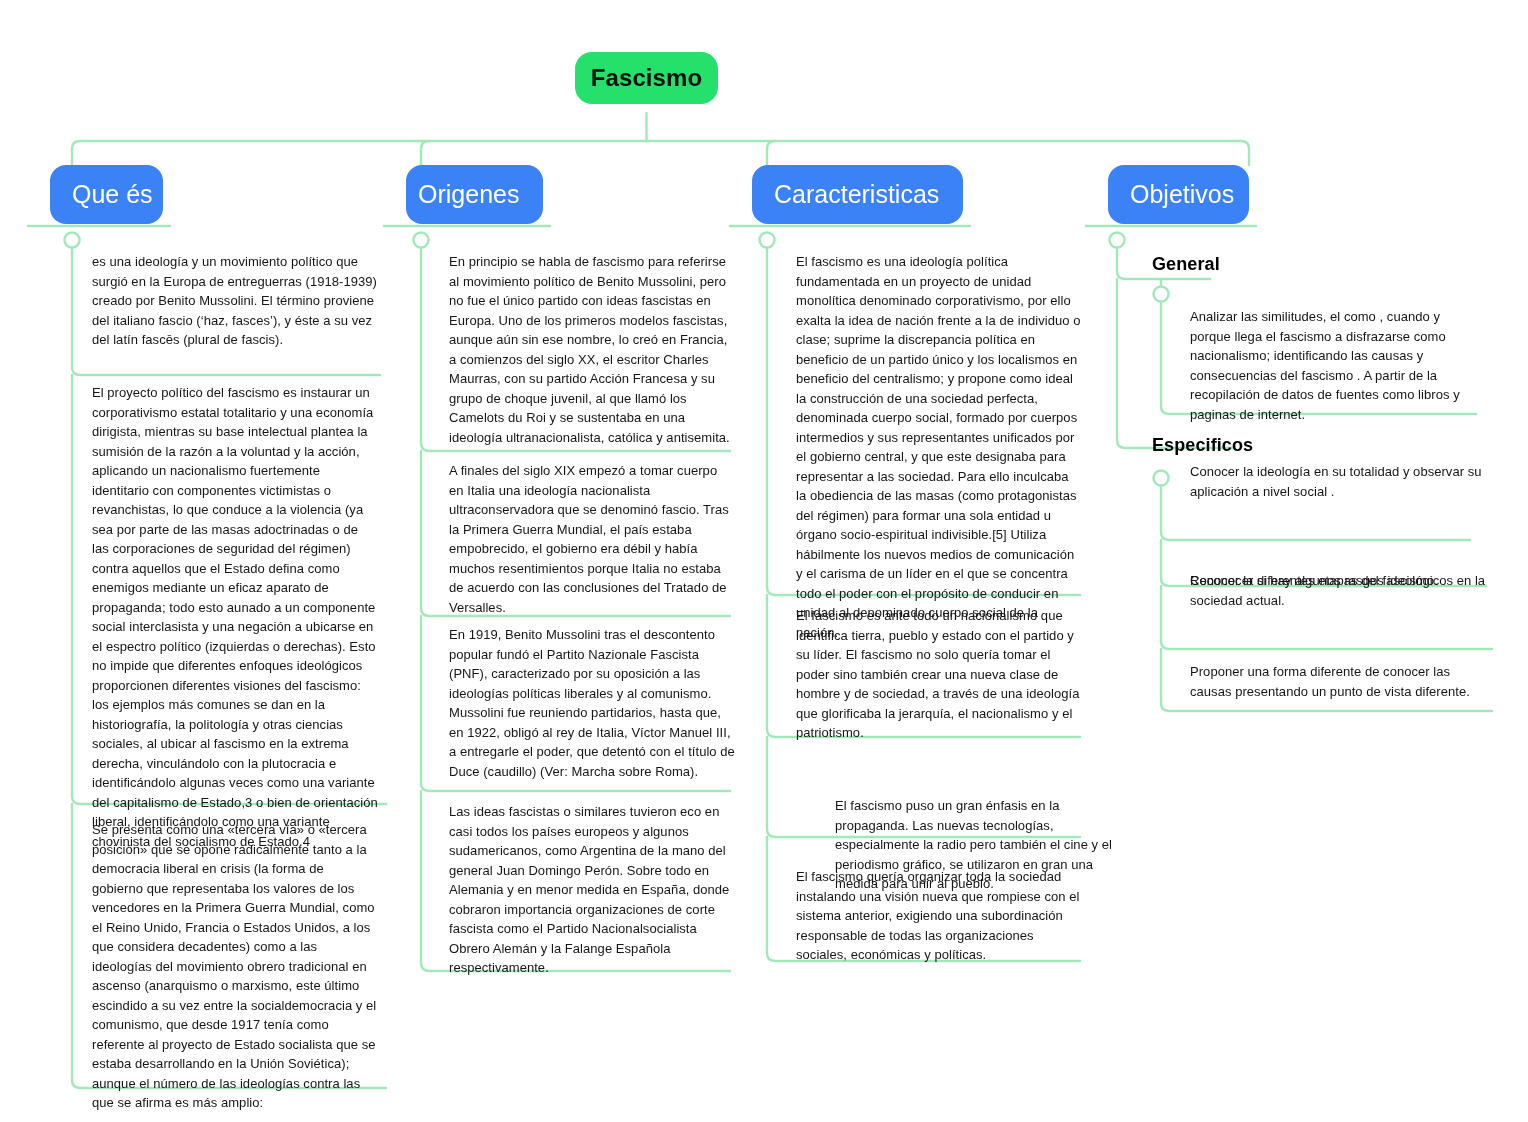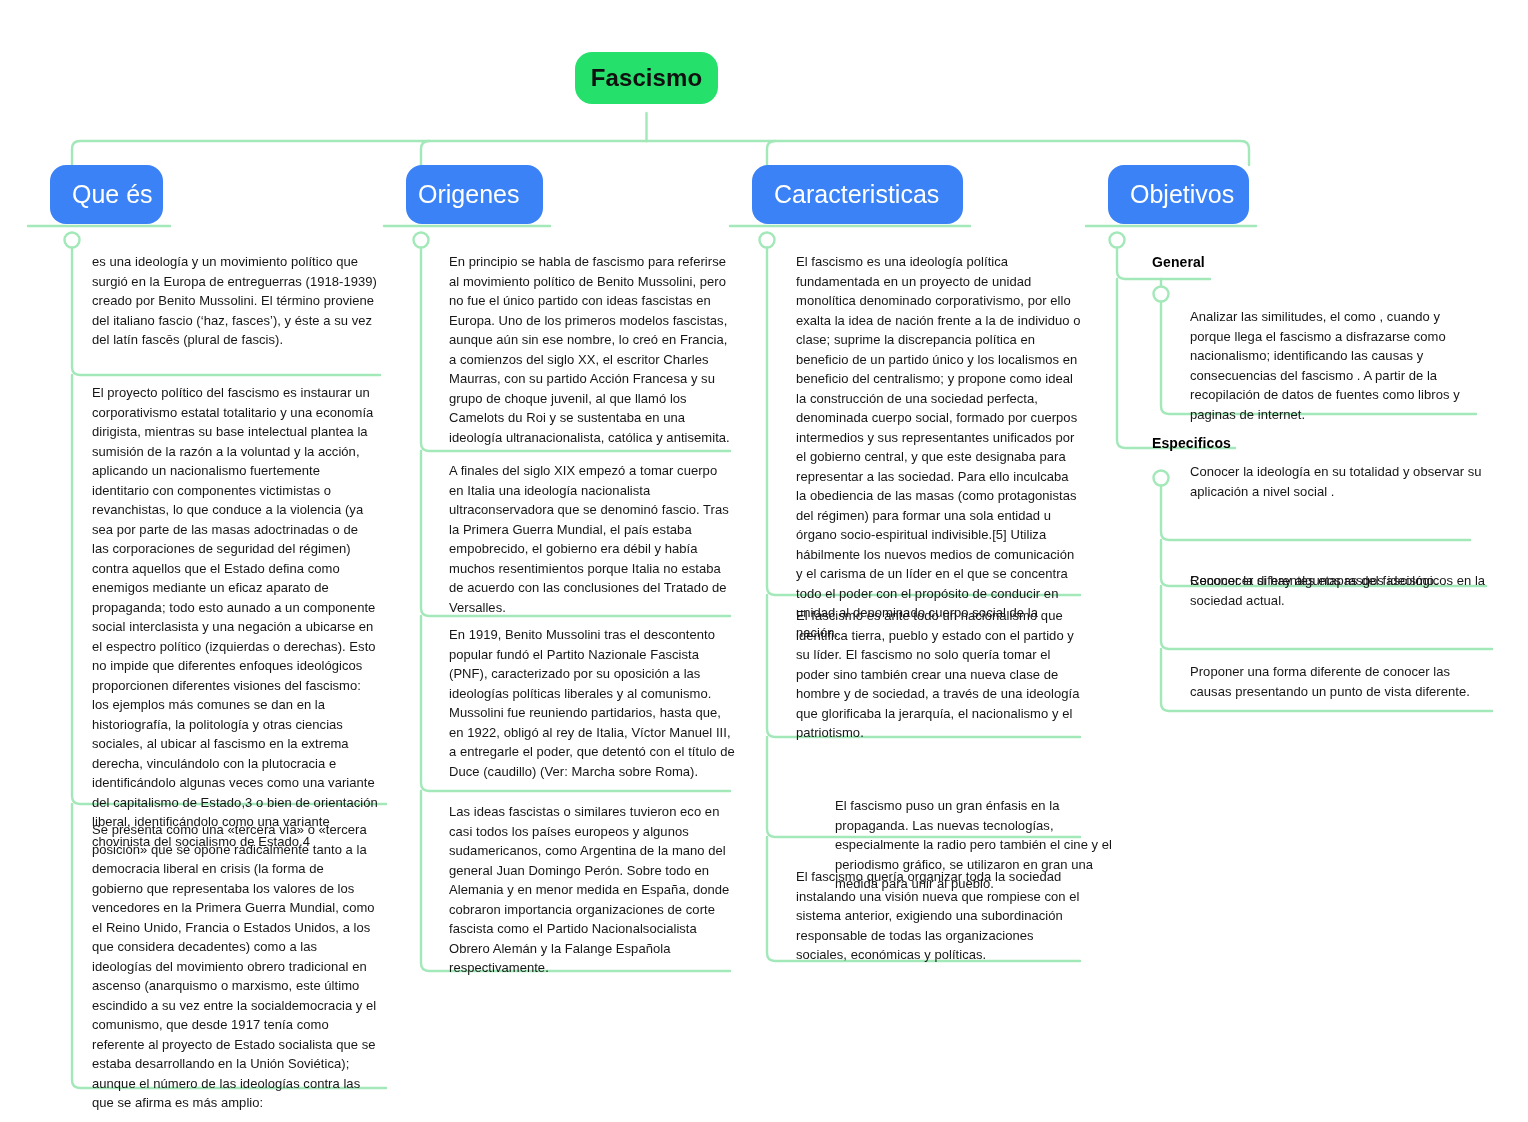--- a/index.html
+++ b/index.html
@@ -55,21 +55,21 @@
   
   .leaf {
     position: absolute;
     font-size: 13px;
     line-height: 19.5px;
     color: #161616;
     letter-spacing: 0.05px;
   }
   .subhead {
     position: absolute;
-    font-size: 14px;
+    font-size: 18px;
     font-weight: bold;
     color: #000000;
     letter-spacing: .1px;
   }
 </style>
 </head>
 <body>
 
 <div id="canvas">
 

